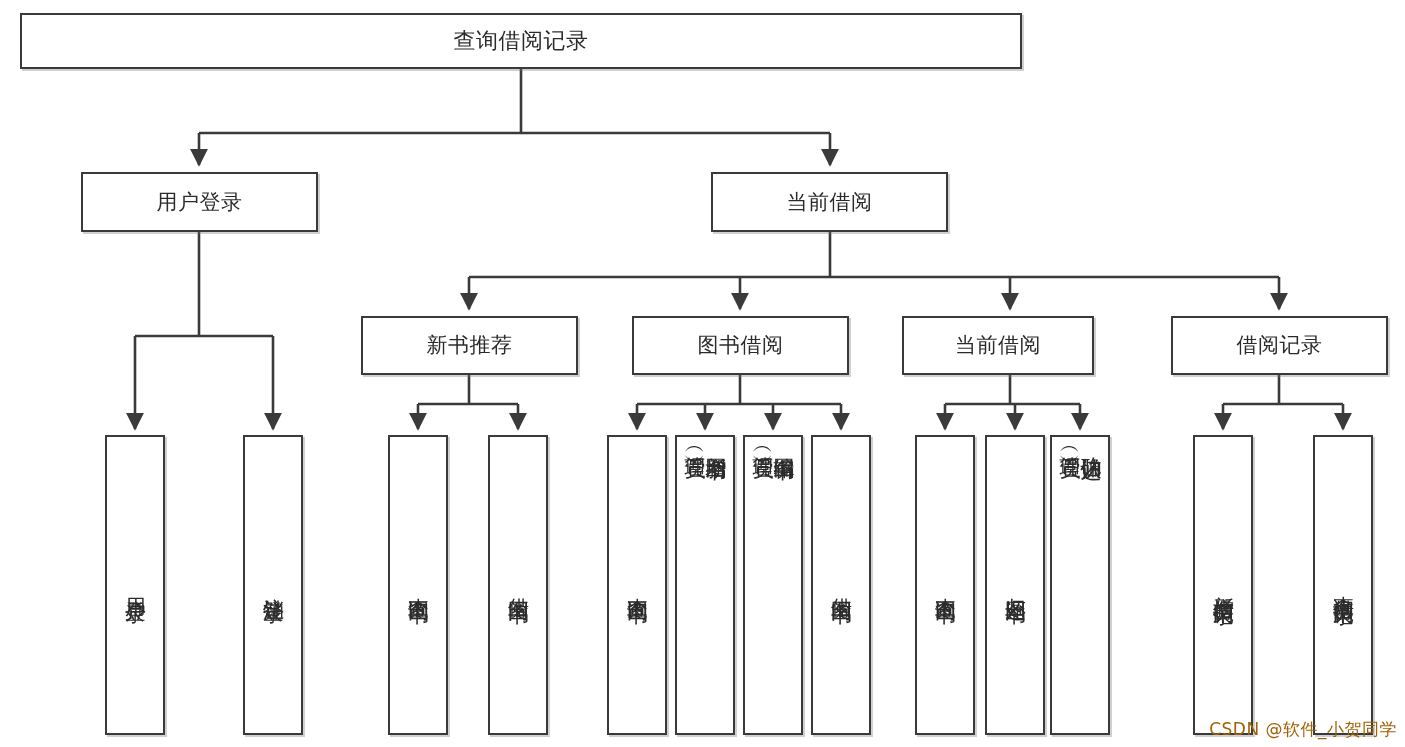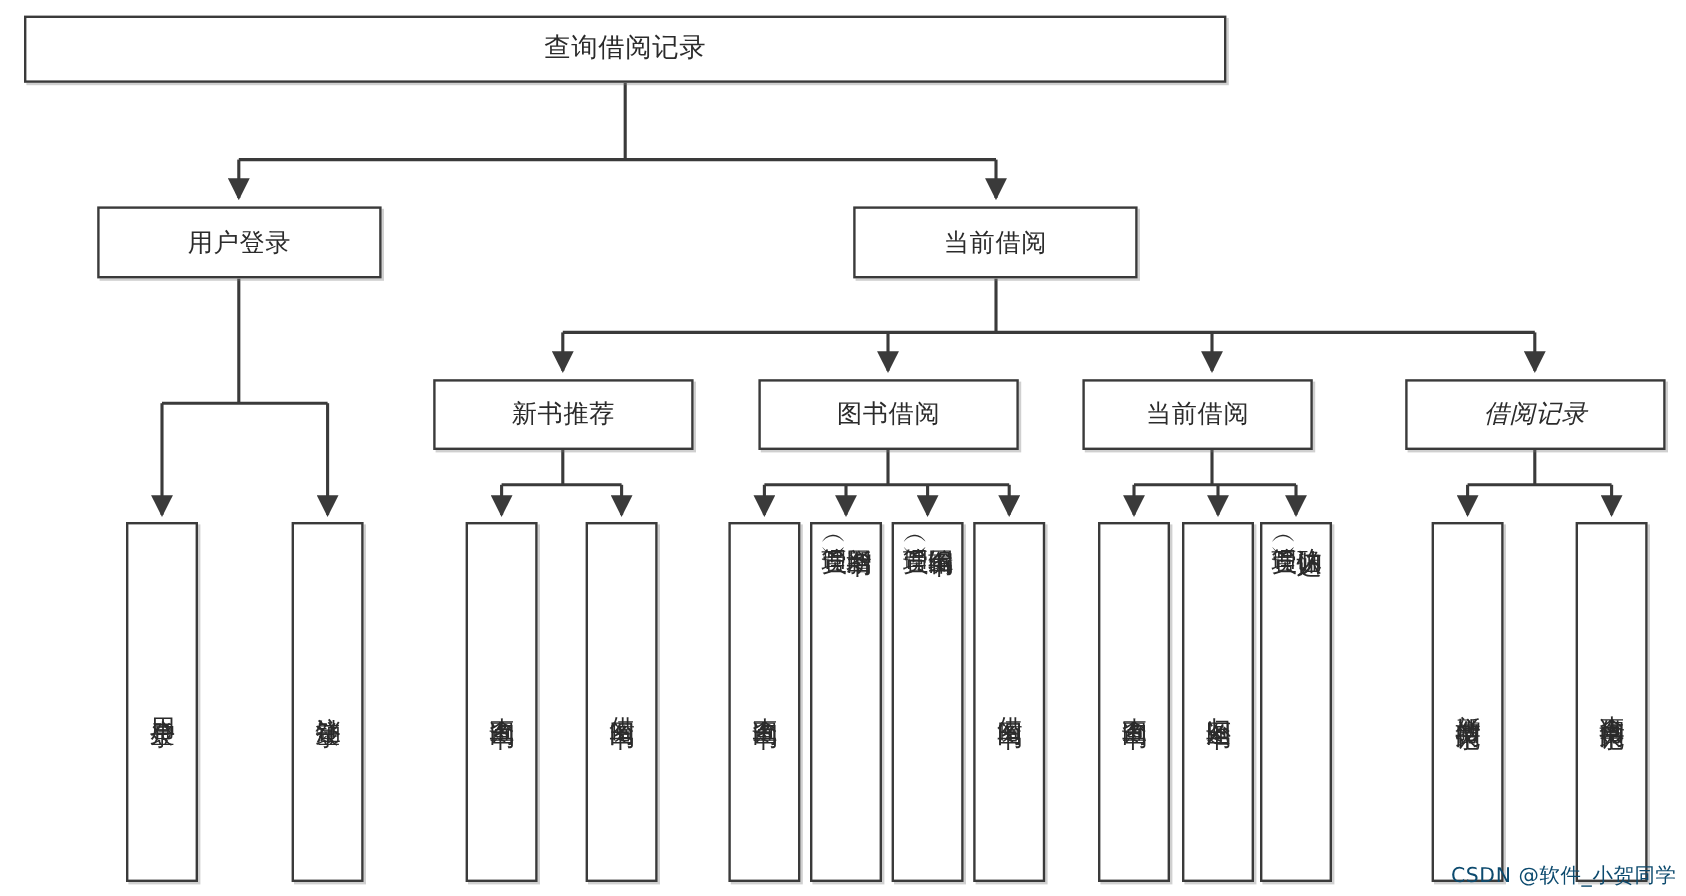--- a/index.html
+++ b/index.html
@@ -68,21 +68,21 @@
   
   .node.vert.mid {
     align-items: center;
     padding-top: 0;
   }
   #watermark {
     position: absolute;
     right: 8px;
     bottom: 6px;
     font-size: 17px;
-    color: #0c4a6e;
+    color: #a16207;
     letter-spacing: 0.5px;
     z-index: 5;
     user-select: none;
     white-space: pre;
   }
 </style>
 </head>
 <body>
 
 <div id="canvas">
@@ -154,21 +154,21 @@
   </div>
 
   <div class="node horiz" style="left:632px; top:316px; width:217px; height:59px;">
     <span class="lbl">图书借阅</span>
   </div>
 
   <div class="node horiz" style="left:902px; top:316px; width:192px; height:59px;">
     <span class="lbl">当前借阅</span>
   </div>
 
-  <div class="node horiz" style="left:1171px; top:316px; width:217px; height:59px;font-style:italic;">
+  <div class="node horiz" style="left:1171px; top:316px; width:217px; height:59px;">
     <span class="lbl">借阅记录</span>
   </div>
 
   <div class="node vert mid" style="left:105px; top:435px; width:60px; height:300px;">
     <span class="lbl">用户登录</span>
   </div>
 
   <div class="node vert mid" style="left:243px; top:435px; width:60px; height:300px;">
     <span class="lbl">注销登录</span>
   </div>

